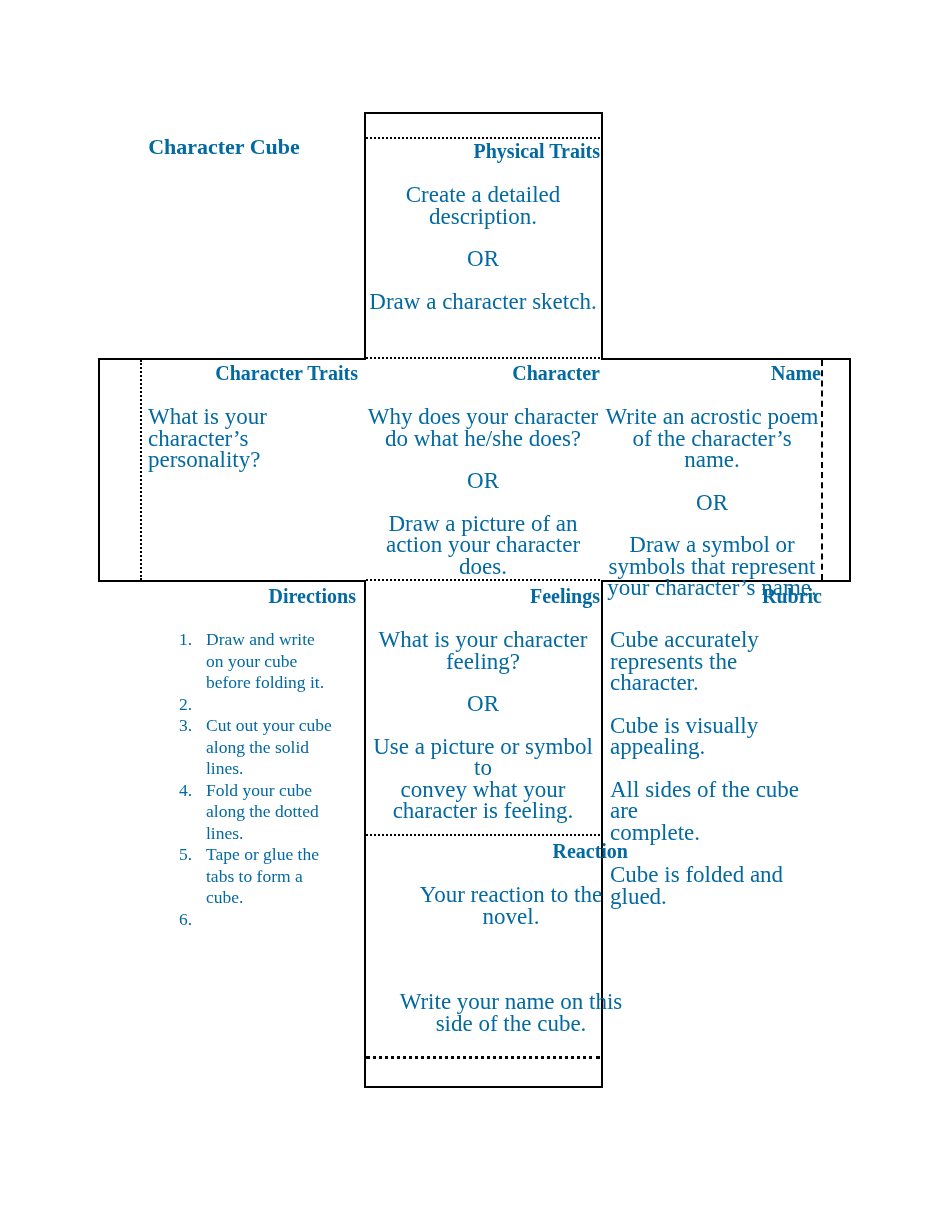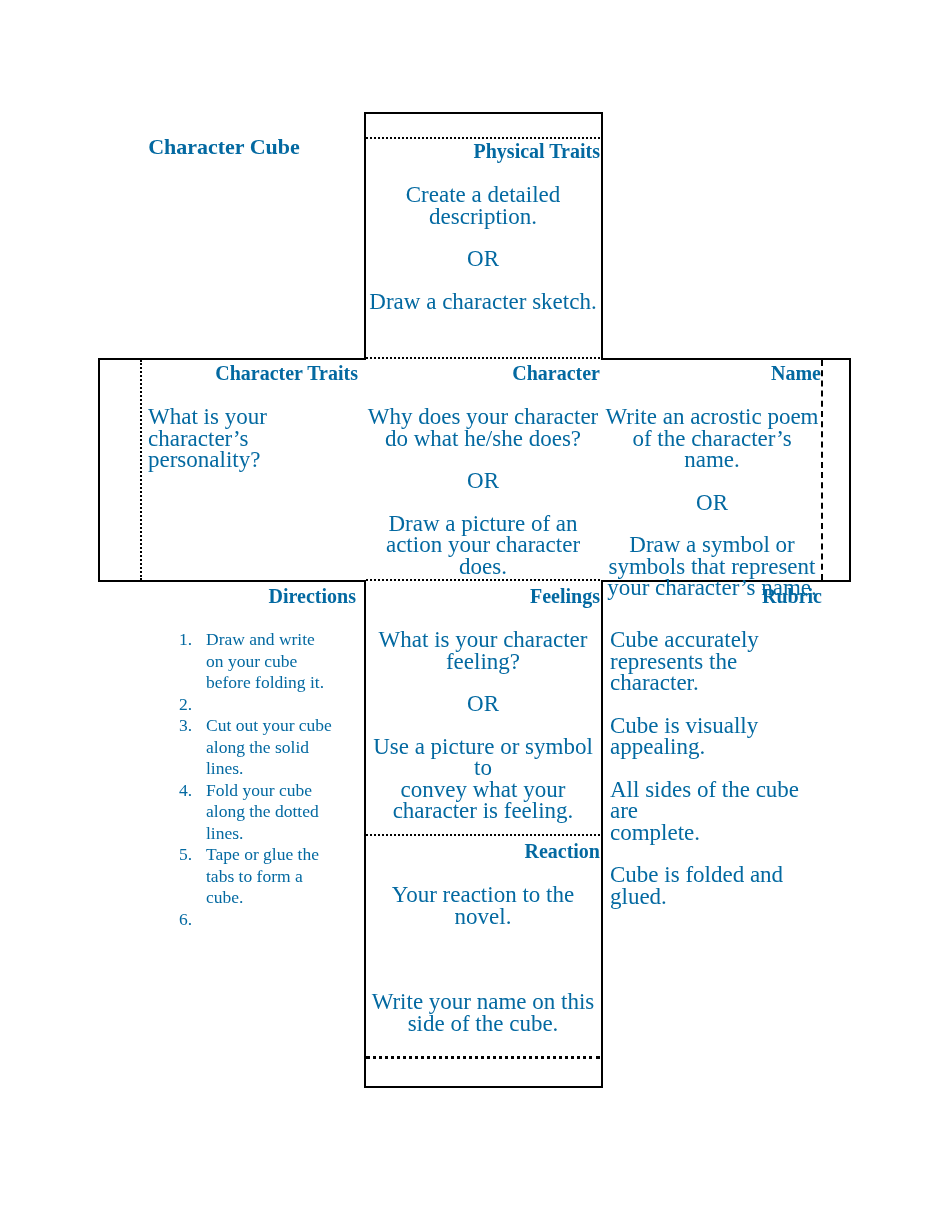--- a/index.html
+++ b/index.html
@@ -34,21 +34,21 @@
   }
   .center{text-align:center;}
   .left{text-align:left;}
   .gap-big{margin-top:64px;font-family:Liberation Serif, serif;}
   
   #face-physical      {left:366px;top:140px;width:234px;text-align:center;}
   #face-character-traits{left:148px;top:362px;width:210px;}
   #face-motivation    {left:366px;top:362px;width:234px;text-align:center;}
   #face-name          {left:603px;top:362px;width:218px;text-align:center;}
   #face-feelings      {left:366px;top:585px;width:234px;text-align:center;}
-  #face-reaction      {left:366px;top:840px;width:234px;text-align:center;}
+  #face-reaction      {left:366px;top:840px;width:234px;text-align:center;padding-left:28px;}
   #directions-block   {left:148px;top:585px;width:208px;}
   #rubric-block       {left:610px;top:585px;width:212px;}
   
   .dir-list{margin-top:21px;}
   .dir-row{display:flex;font-size:17.5px;line-height:21.5px;}
   .dir-num{flex:none;width:44px;text-align:right;}
   .dir-text{margin-left:14px;white-space:pre-line;text-align:left;}
 </style>
 </head>
 <body>

